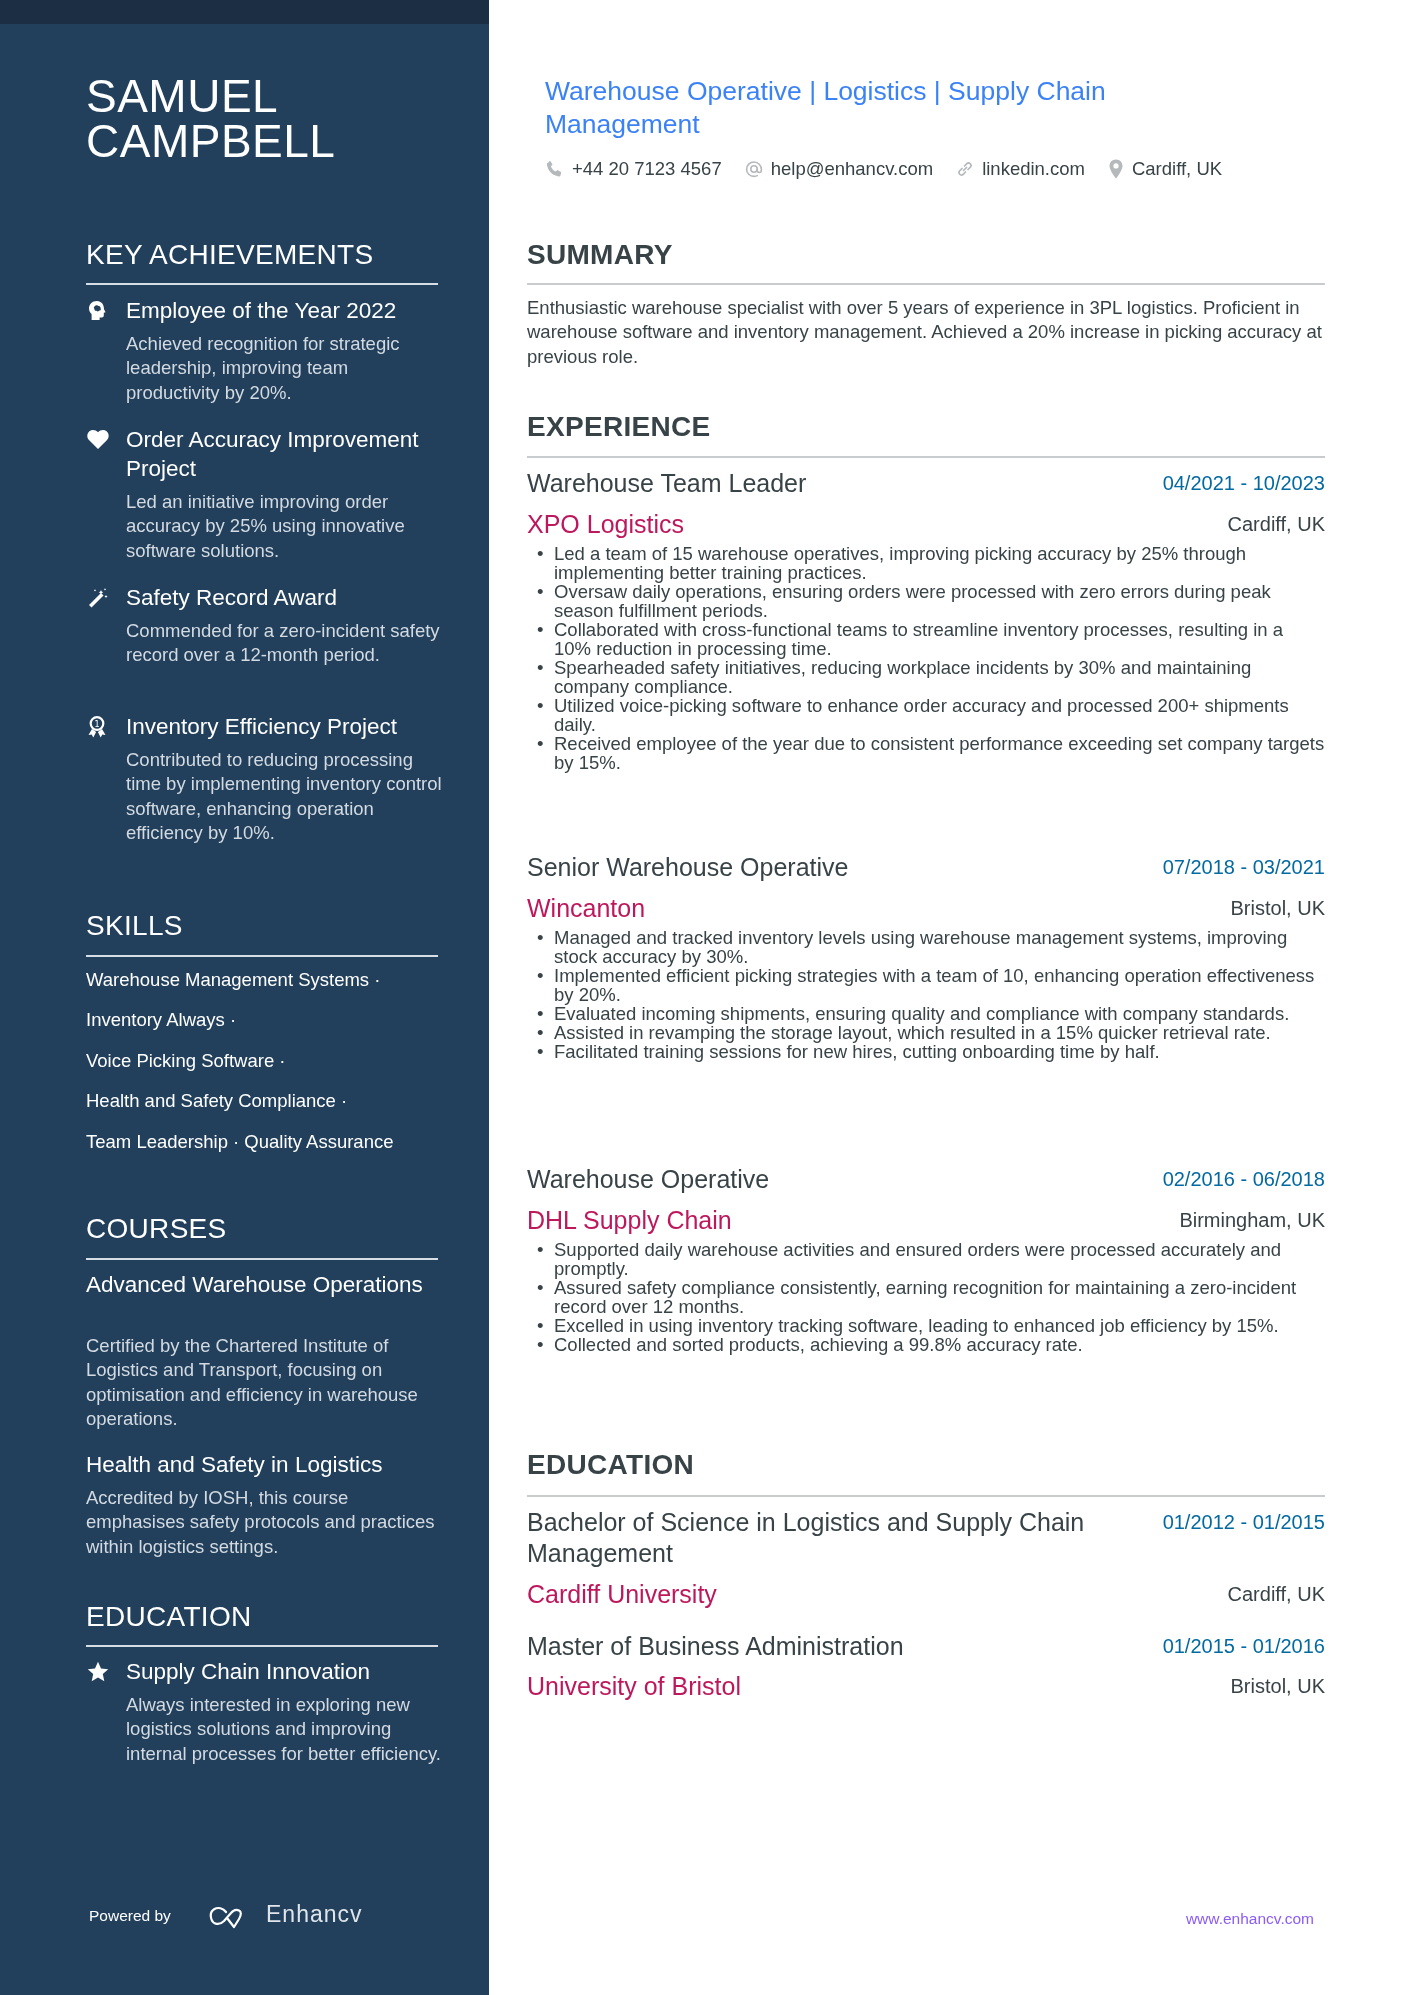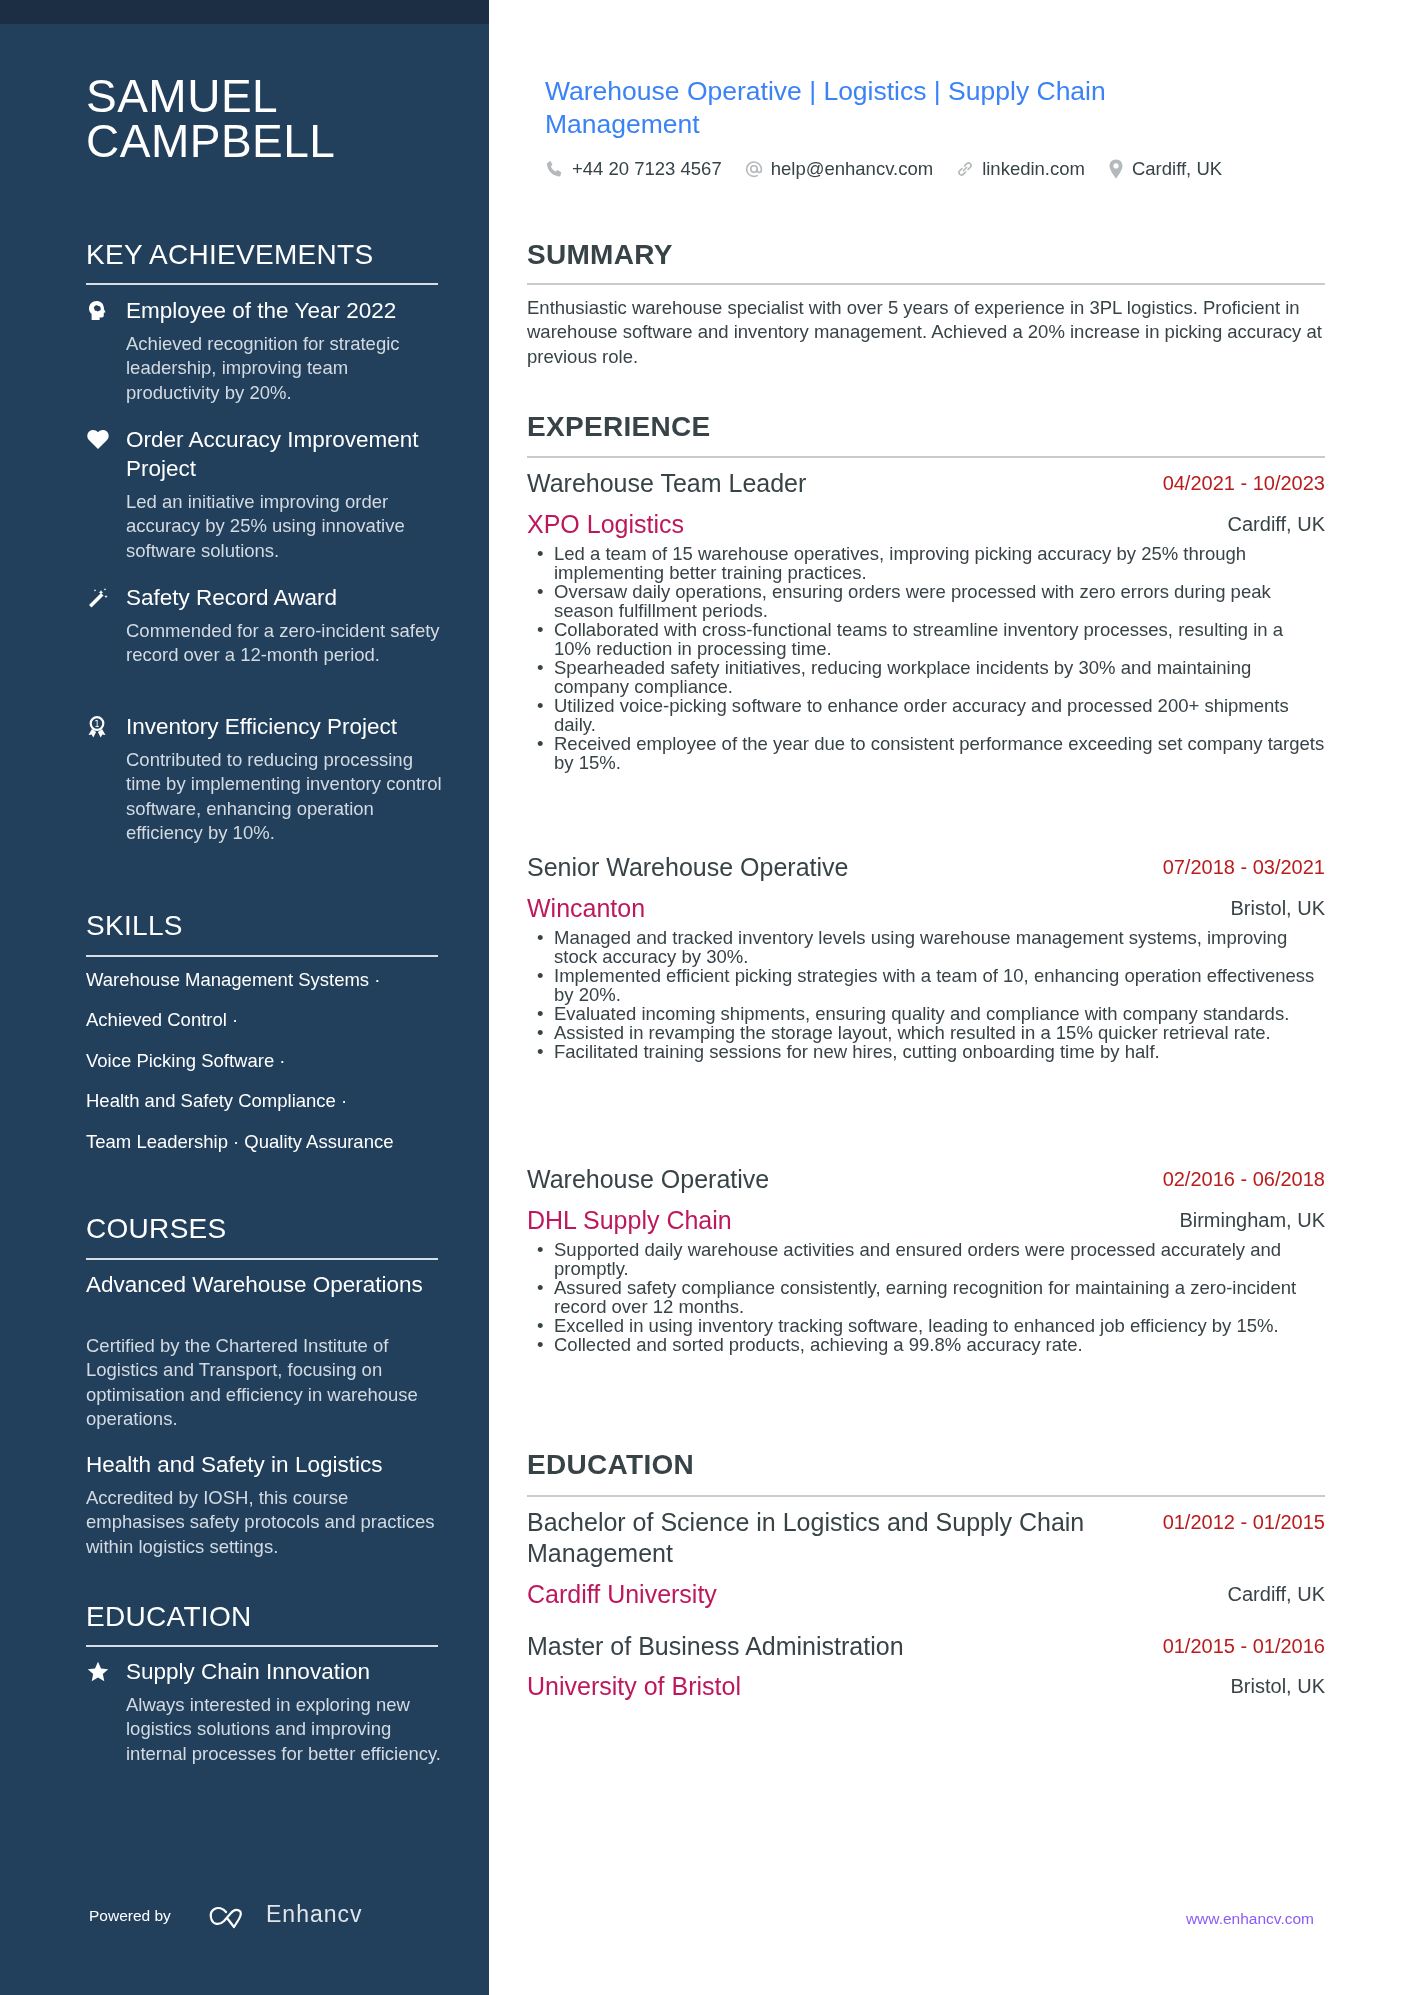--- a/index.html
+++ b/index.html
@@ -29,21 +29,21 @@
   .headline { position: absolute; left: 545px; top: 75px; width: 640px; font-size: 26.5px; line-height: 33px; color: #3b82f6; }
   .contacts { position: absolute; left: 545px; top: 158px; display: flex; align-items: center; font-size: 18.5px; color: #384347; white-space: nowrap; }
   .contact { display: flex; align-items: center; margin-right: 22px; }
   .contact svg { margin-right: 7px; }
 
   .m-section-title { position: absolute; left: 527px; font-size: 28px; line-height: 34px; color: #384347; letter-spacing: 0.3px; }
   .m-rule { position: absolute; left: 527px; width: 798px; height: 2px; background: #c8ccce; }
   .summary { position: absolute; left: 527px; top: 296px; width: 798px; font-size: 18.5px; line-height: 24.3px; color: #384347; }
 
   .job-title { position: absolute; left: 527px; font-size: 25px; line-height: 30px; color: #384347; }
-  .job-date { position: absolute; right: 85px; font-size: 20px; line-height: 30px; color: #b91c1c; text-align: right; }
+  .job-date { position: absolute; right: 85px; font-size: 20px; line-height: 30px; color: #0369a1; text-align: right; }
   .job-company { position: absolute; left: 527px; font-size: 25px; line-height: 30px; color: #be185d; }
   .job-loc { position: absolute; right: 85px; font-size: 20px; line-height: 30px; color: #384347; text-align: right; }
   .bullets { position: absolute; left: 527px; width: 798px; list-style: none; }
   .bullets li { position: relative; padding-left: 27px; font-size: 18.5px; line-height: 19px; color: #384347; }
   .bullets li::before { content: "•"; position: absolute; left: 10px; top: 0; color: #384347; }
 
   .edu-title { position: absolute; left: 527px; width: 580px; font-size: 25px; line-height: 31px; color: #384347; }
 
   .site { position: absolute; right: 96px; top: 1910px; font-size: 15.5px; color: #8b5cf6; }
 </style>
@@ -101,21 +101,21 @@
           <path d="M6 14l-3.5 6 3.2-.4 1.6 2.8 2.8-5.4zM16 14l3.5 6-3.2-.4-1.6 2.8-2.8-5.4z" fill="#ffffff"></path>
         </svg>
     </span>
     <div class="ach-title">Inventory Efficiency Project</div>
     <div class="ach-desc" style="top:36px">Contributed to reducing processing time by implementing inventory control software, enhancing operation efficiency by 10%.</div>
   </div>
 
   <h2 class="sb-section-title" style="top:909px">SKILLS</h2>
   <div class="sb-rule" style="top:955px"></div>
   <div class="skill-line" style="top:968px">Warehouse Management Systems ·</div>
-  <div class="skill-line" style="top:1008px">Achieved Control ·</div>
+  <div class="skill-line" style="top:1008px">Inventory Always ·</div>
   <div class="skill-line" style="top:1049px">Voice Picking Software ·</div>
   <div class="skill-line" style="top:1089px">Health and Safety Compliance ·</div>
   <div class="skill-line" style="top:1130px">Team Leadership · Quality Assurance</div>
 
   <h2 class="sb-section-title" style="top:1212px">COURSES</h2>
   <div class="sb-rule" style="top:1258px"></div>
   <div class="course-title" style="top:1270px">Advanced Warehouse Operations</div>
   <div class="course-desc" style="top:1334px">Certified by the Chartered Institute of Logistics and Transport, focusing on optimisation and efficiency in warehouse operations.</div>
   <div class="course-title" style="top:1450px">Health and Safety in Logistics</div>
   <div class="course-desc" style="top:1486px">Accredited by IOSH, this course emphasises safety protocols and practices within logistics settings.</div>

